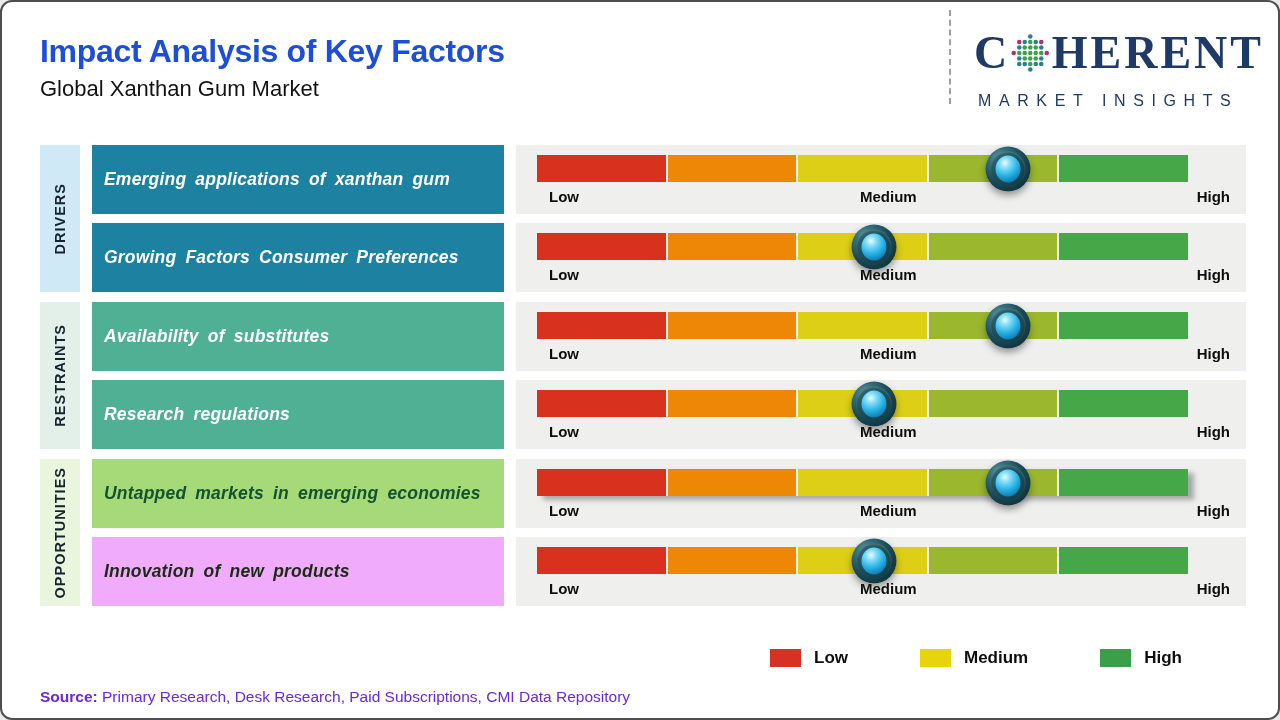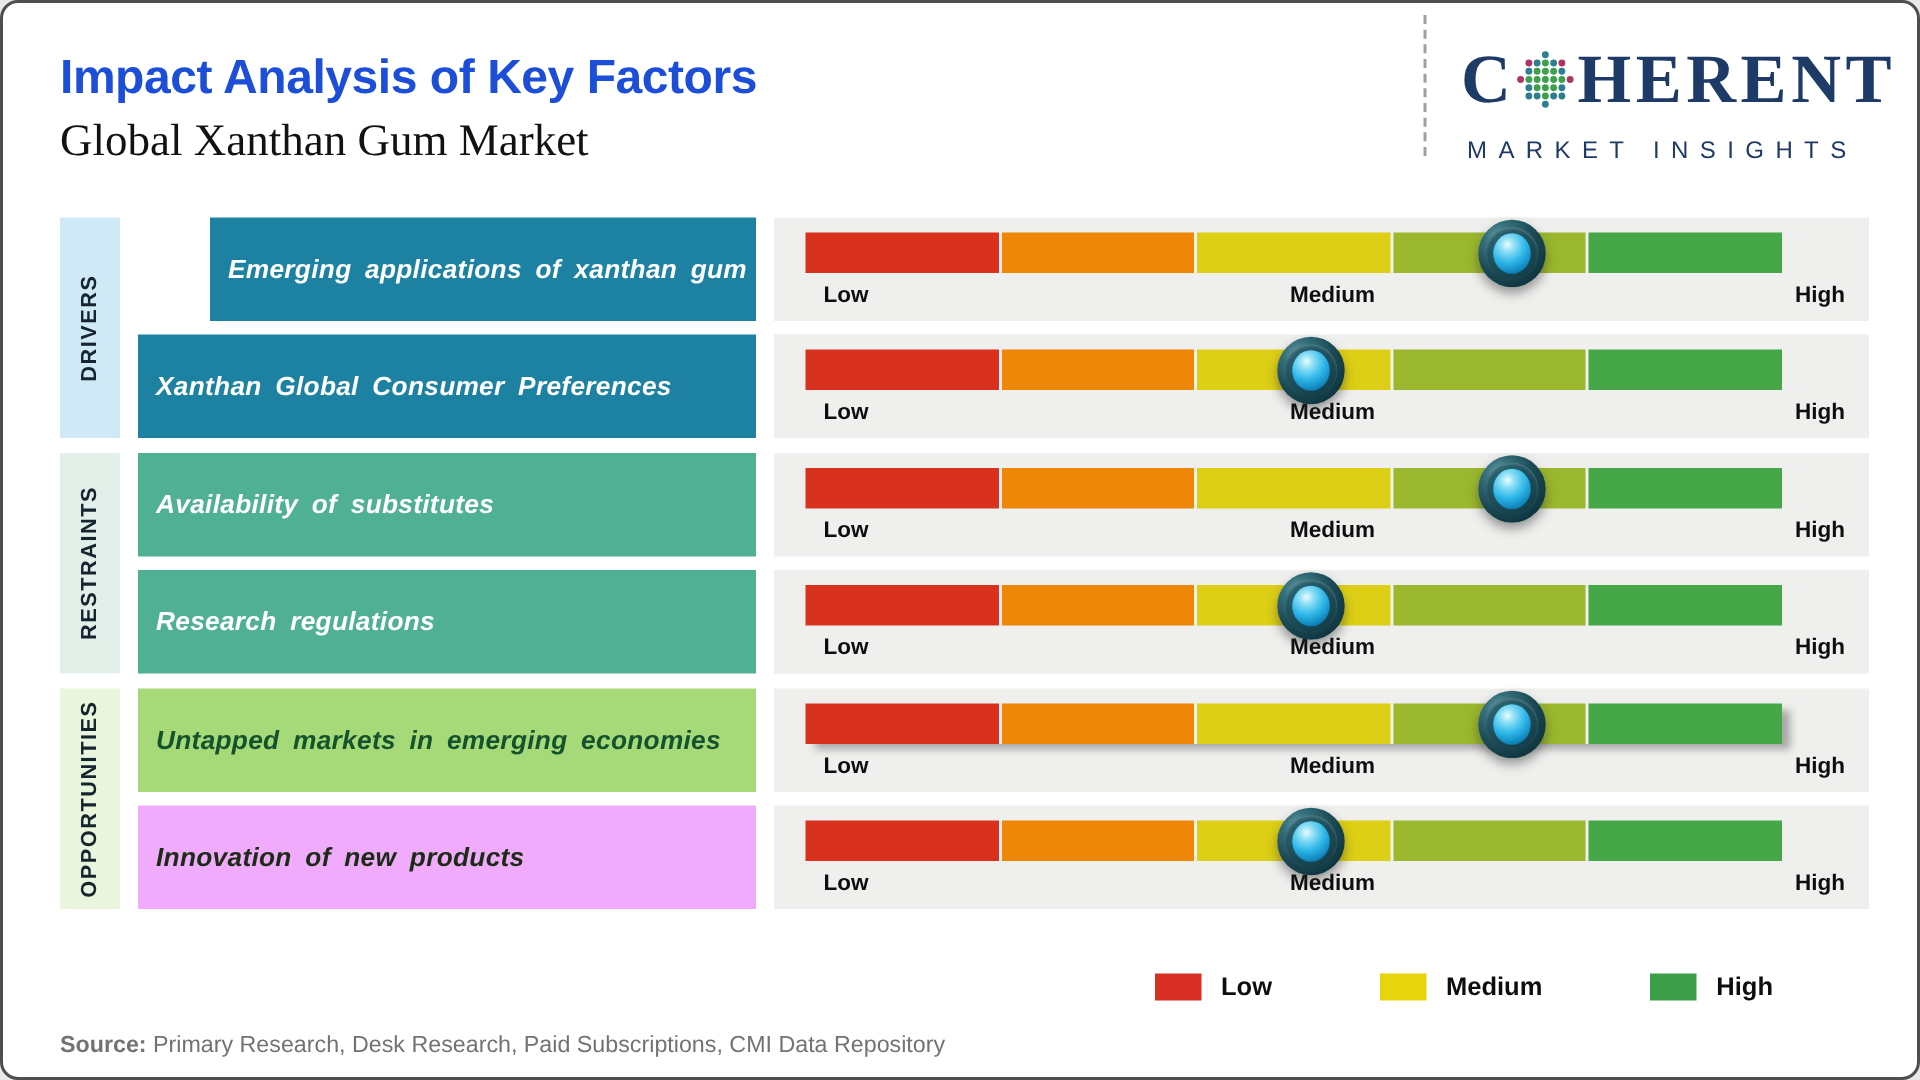--- a/index.html
+++ b/index.html
@@ -5,21 +5,21 @@
   * { margin:0; padding:0; box-sizing:border-box; }
   html,body { background:#e9e9e9; }
   body { width:1280px; height:720px; font-family:"Liberation Sans", sans-serif; }
   .page {
     position:relative; width:1280px; height:720px; background:#ffffff;
     border:2px solid #4e4e4e; border-radius:12px; overflow:hidden;
   }
   
   .title-block { position:absolute; left:38px; top:32px; }
   .title-block h1 { font-size:32px; font-weight:800; color:#1d4ed8; letter-spacing:-0.3px; line-height:1.1; }
-  .title-block h2 { font-size:30px; font-weight:400; color:#121212; margin-top:8px; line-height:1.1;font-family:Liberation Serif, serif; }
+  .title-block h2 { font-size:22px; font-weight:400; color:#121212; margin-top:8px; line-height:1.1; }
   .divider { position:absolute; left:947px; top:8px; height:94px; border-left:2px dashed #9f9f9f; }
   .logo { position:absolute; left:972px; top:28px; width:290px; color:#1e3a66; }
   .brand { display:flex; align-items:center; font-family:"Liberation Serif", serif; font-weight:700; font-size:46px; letter-spacing:3px; line-height:1; }
   .brand .globe { margin:0 2px 0 1px; }
   .tagline { font-size:16px; font-weight:500; letter-spacing:7.6px; margin-top:16px; padding-left:4px; white-space:nowrap; }
   
   .board { position:absolute; left:38px; top:143px; display:flex; flex-direction:column; gap:10px; }
   .group { display:grid; grid-template-columns:40px 412px 730px; grid-template-rows:69px 69px; column-gap:12px; row-gap:9px; }
   .cat { grid-row:1 / 3; display:flex; align-items:center; justify-content:center; }
   .cat span {
@@ -51,21 +51,21 @@
   }
   .sl { position:absolute; top:43px; font-weight:700; font-size:15px; color:#0e0e0e; }
   .sl.low  { left:33px; }
   .sl.med  { left:51%; transform:translateX(-50%); }
   .sl.high { right:16px; }
   
   .legend { position:absolute; left:768px; top:646px; display:flex; gap:72px; align-items:center; }
   .legend-item { display:flex; align-items:center; }
   .swatch { width:31px; height:18px; margin-right:13px; display:inline-block; }
   .legend-label { font-size:17px; font-weight:700; color:#0e0e0e; }
-  .source { position:absolute; left:38px; top:686px; font-size:15.5px; color:#737373; }
+  .source { position:absolute; left:38px; top:686px; font-size:15.5px; color:#6d28d9; }
   .source b { font-weight:700; }
 </style>
 </head>
 <body>
 
 <div class="page">
 
   <div class="title-block">
     <h1>Impact Analysis of Key Factors</h1>
     <h2>Global Xanthan Gum Market</h2>
@@ -111,35 +111,35 @@
     </div>
     <div class="tagline">MARKET INSIGHTS</div>
   </div>
 
   <div class="board">
 
     <div class="group">
       <div class="cat" style="background: rgb(207, 233, 246);">
         <span>DRIVERS</span>
       </div>
-      <div class="factor" style="grid-row: 1; background: rgb(29, 129, 162); color: rgb(255, 255, 255); margin-left: 48px;">Emerging applications of xanthan gum</div>
+      <div class="factor" style="grid-row: 1; background: rgb(29, 129, 162); color: rgb(255, 255, 255);">Emerging applications of xanthan gum</div>
       <div class="strip" style="grid-row:1">
         <div class="bar">
           <div class="seg" style="background: rgb(216, 50, 31);"></div>
           <div class="seg" style="background: rgb(238, 134, 6);"></div>
           <div class="seg" style="background: rgb(221, 207, 21);"></div>
           <div class="seg" style="background: rgb(154, 183, 46);"></div>
           <div class="seg" style="background: rgb(69, 167, 72);"></div>
           <div class="knob" style="left: 72.3%;"></div>
         </div>
         <span class="sl low">Low</span>
         <span class="sl med">Medium</span>
         <span class="sl high">High</span>
       </div>
-      <div class="factor" style="grid-row: 2; background: rgb(29, 129, 162); color: rgb(255, 255, 255);">Xanthan Global Consumer Preferences</div>
+      <div class="factor" style="grid-row: 2; background: rgb(29, 129, 162); color: rgb(255, 255, 255);">Growing Factors Consumer Preferences</div>
       <div class="strip" style="grid-row:2">
         <div class="bar">
           <div class="seg" style="background: rgb(216, 50, 31);"></div>
           <div class="seg" style="background: rgb(238, 134, 6);"></div>
           <div class="seg" style="background: rgb(221, 207, 21);"></div>
           <div class="seg" style="background: rgb(154, 183, 46);"></div>
           <div class="seg" style="background: rgb(69, 167, 72);"></div>
           <div class="knob" style="left: 51.8%;"></div>
         </div>
         <span class="sl low">Low</span>

